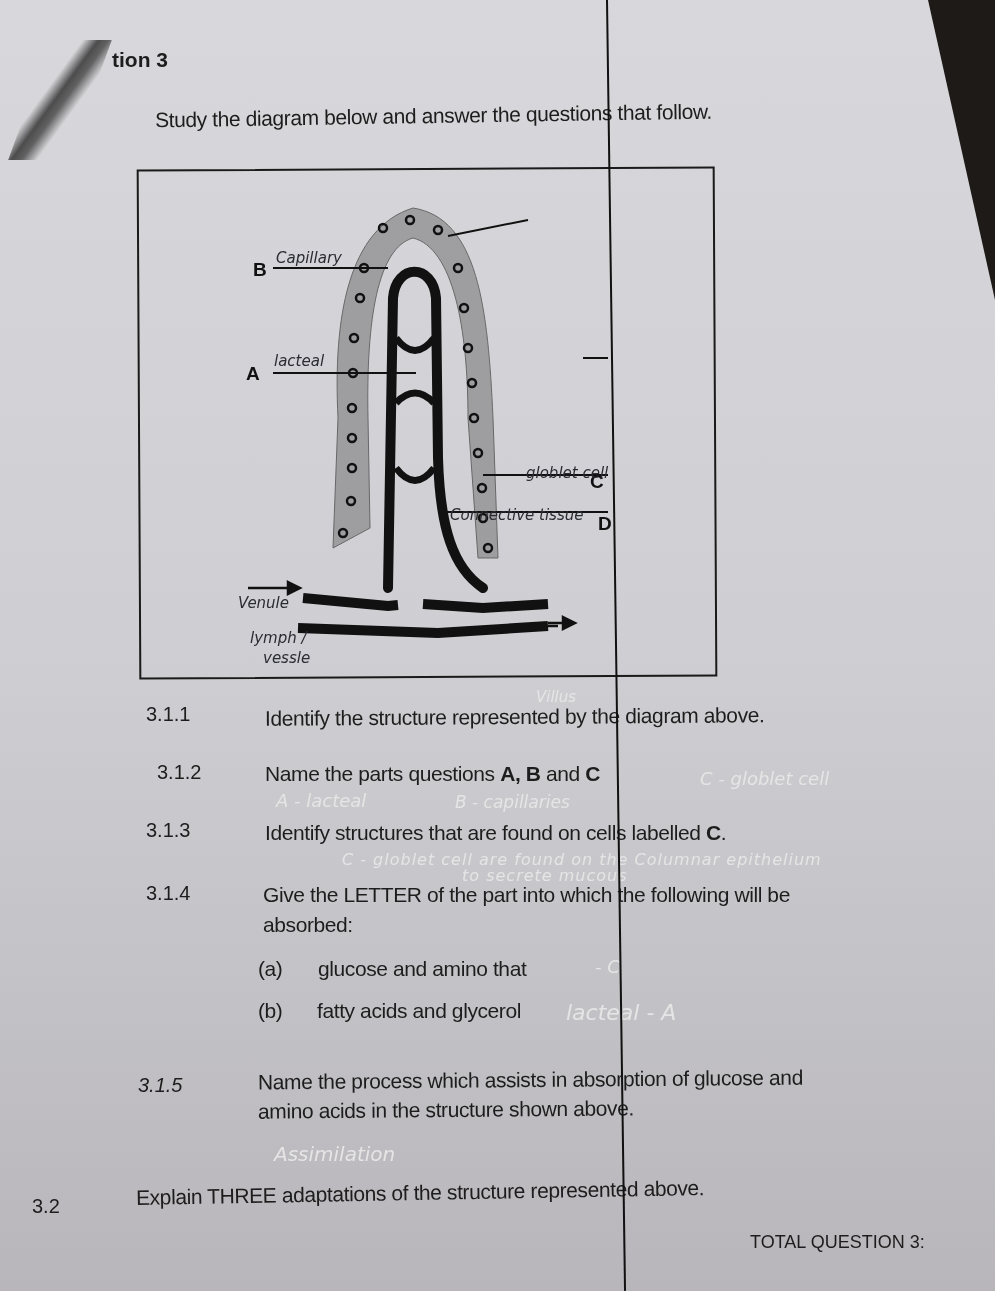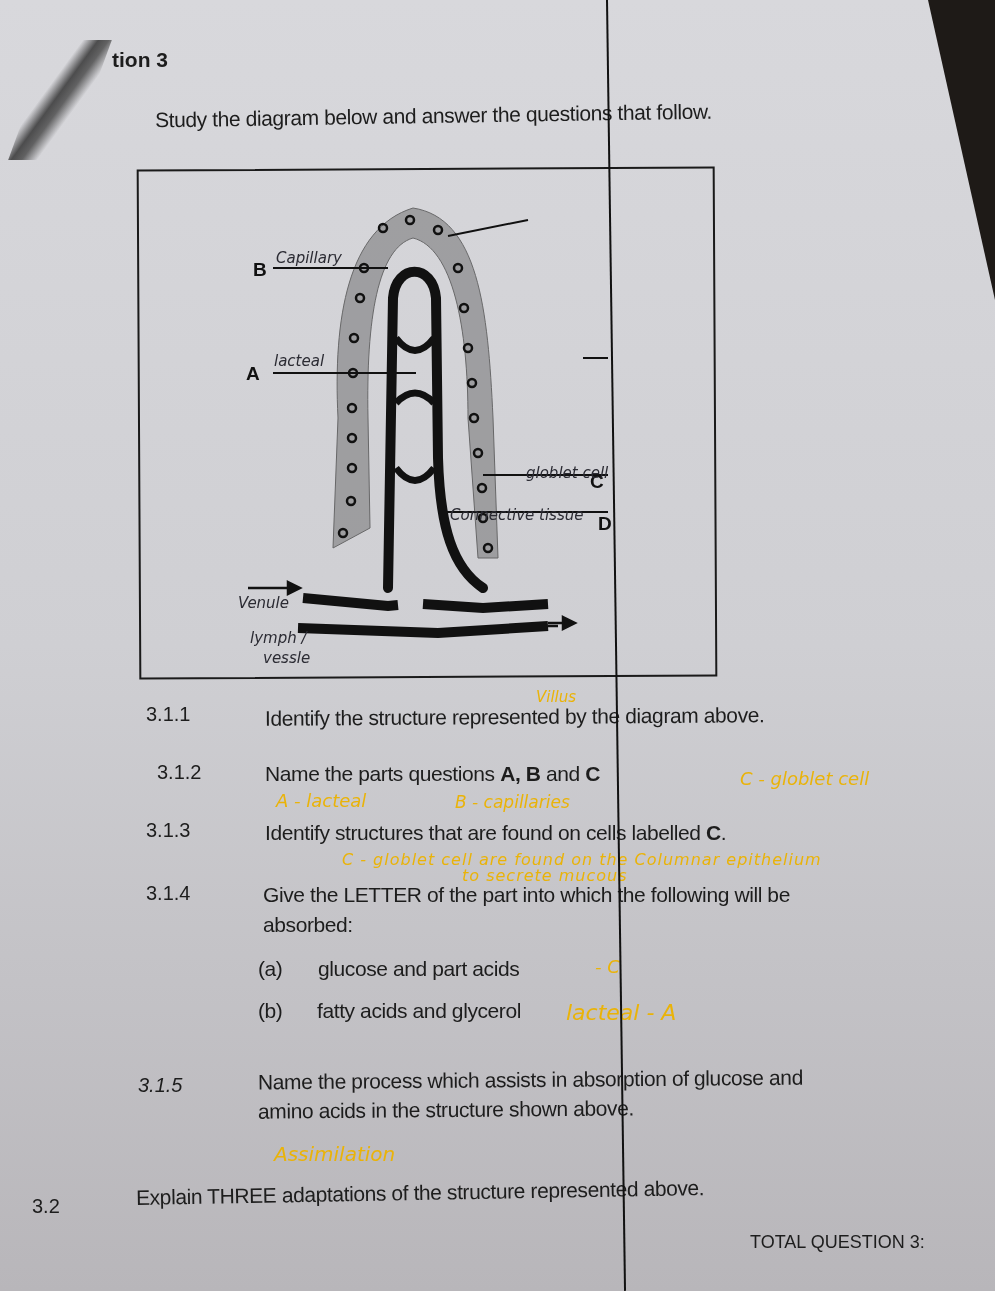--- a/index.html
+++ b/index.html
@@ -19,21 +19,21 @@
     }
     .smudge {
       position: absolute; left: 30px; top: 40px; width: 60px; height: 120px;
       background: linear-gradient(110deg, transparent 30%, #2a2a2a 45%, #444 55%, transparent 70%);
       transform: skewX(-20deg); opacity: .8;
     }
     .t { position: absolute; color: #1d1d1d; white-space: nowrap; }
     .p { font-size: 21px; letter-spacing: -0.4px; }
     .hw {
       position: absolute; white-space: nowrap;
-      font-family: "DejaVu Sans", sans-serif; color: #eab308;
+      font-family: "DejaVu Sans", sans-serif; color: #e5e5e5;
       font-style: italic; font-weight: 300;
     }
     .qnum { font-size: 20px; }
     .diagram-box {
       position: absolute; left: 138px; top: 168px; width: 574px; height: 506px;
       border: 2px solid #1a1a1a; transform: rotate(-0.3deg);
     }
     svg.villus { position: absolute; left: 138px; top: 168px; width: 574px; height: 506px; }
     .lbl { font-family: "Liberation Sans", sans-serif; font-weight: bold; font-size: 19px; fill: #111; }
     .hwlbl { font-family: "DejaVu Sans", sans-serif; font-style: italic; font-size: 15px; fill: #2b2b33; }
@@ -122,36 +122,36 @@
 </svg>
 
 <div class="hw" style="left:536px; top:688px; font-size:15px;">Villus</div>
 <div class="t qnum" style="left:146px; top:703px;">3.1.1</div>
 <div class="t p" style="left:265px; top:705px; transform:rotate(-0.4deg);">Identify the structure represented by the diagram above.</div>
 
 <div class="t qnum" style="left:146px; top:761px;margin-left:11px;">3.1.2</div>
 <div class="t p" style="left:265px; top:762px;">
   <span>Name the parts questions </span><b>A, B</b><span> and </span><b>C</b>
 </div>
-<div class="hw" style="left:740px; top:768px; font-size:18px;">C - globlet cell</div>
+<div class="hw" style="left:700px; top:768px; font-size:18px;">C - globlet cell</div>
 <div class="hw" style="left:276px; top:790px; font-size:18px;">A - lacteal</div>
 <div class="hw" style="left:455px; top:792px; font-size:17px;">B - capillaries</div>
 
 <div class="t qnum" style="left:146px; top:819px;">3.1.3</div>
 <div class="t p" style="left:265px; top:821px;text-align:center;">
   <span>Identify structures that are found on cells labelled </span><b>C</b><span>.</span>
 </div>
 <div class="hw" style="left:322px; top:850px; font-size:16px; letter-spacing:1px;margin-left:20px;">C - globlet cell are found on the Columnar epithelium</div>
 <div class="hw" style="left:462px; top:866px; font-size:16px; letter-spacing:1px;">to secrete mucous</div>
 
 <div class="t qnum" style="left:146px; top:882px;">3.1.4</div>
 <div class="t p" style="left:263px; top:883px;">Give the LETTER of the part into which the following will be</div>
 <div class="t p" style="left:263px; top:913px;">absorbed:</div>
 <div class="t p" style="left:258px; top:957px;">(a)</div>
-<div class="t p" style="left:318px; top:957px;">glucose and part acids</div>
+<div class="t p" style="left:318px; top:957px;">glucose and amino that</div>
 <div class="hw" style="left:595px; top:956px; font-size:18px;">- C</div>
 <div class="t p" style="left:258px; top:999px;">(b)</div>
 <div class="t p" style="left:317px; top:999px;">fatty acids and glycerol</div>
 <div class="hw" style="left:566px; top:1000px; font-size:22px;">lacteal - A</div>
 
 <div class="t qnum" style="left:138px; top:1074px;font-style:italic;">3.1.5</div>
 <div class="t p" style="left:258px; top:1068px; transform:rotate(-0.5deg);">Name the process which assists in absorption of glucose and</div>
 <div class="t p" style="left:258px; top:1098px; transform:rotate(-0.5deg);">amino acids in the structure shown above.</div>
 <div class="hw" style="left:274px; top:1142px; font-size:20px;text-align:center;">Assimilation</div>
 

